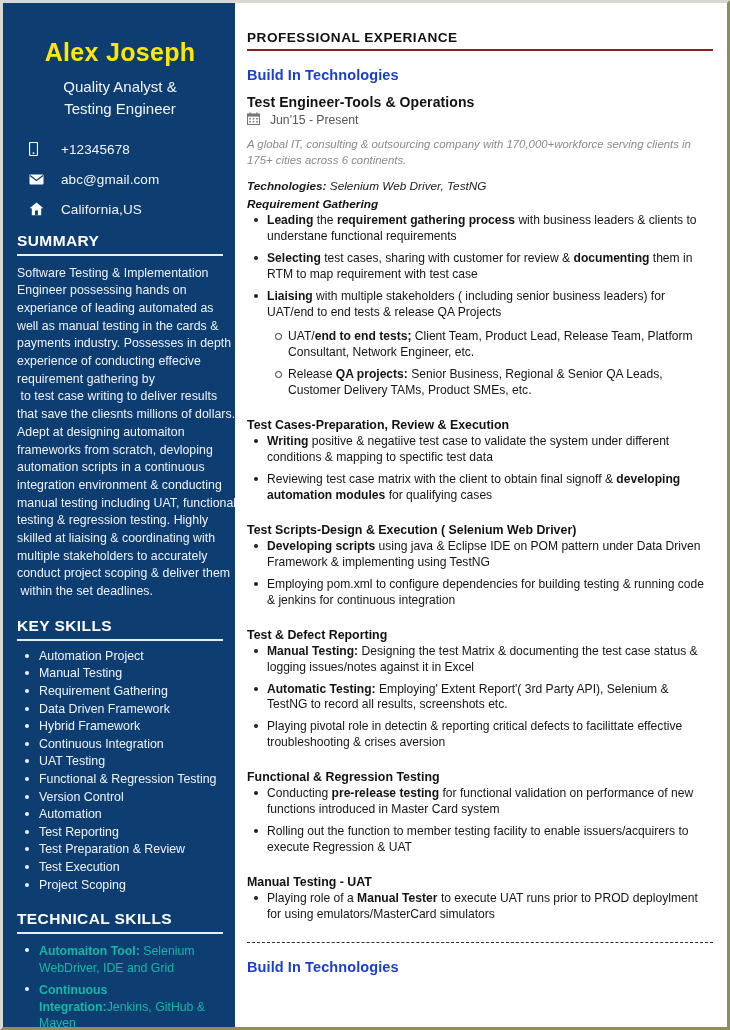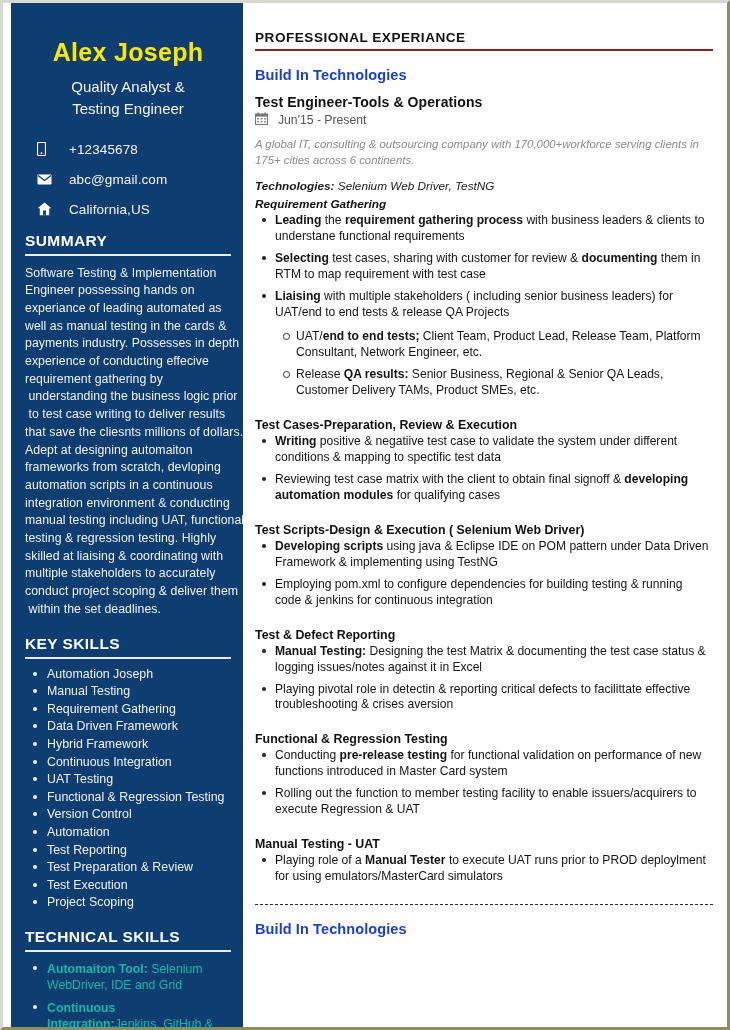--- a/index.html
+++ b/index.html
@@ -16,21 +16,20 @@
     position: relative;
     width: 730px;
     height: 1030px;
     background: #ffffff;
     border-top: 3px solid #d9d9d4;
     border-left: 3px solid #d9d9d4;
     border-right: 3px solid #8f8d5a;
     border-bottom: 3px solid #8f8d5a;
     display: flex;
     align-items: stretch;
-    padding-left: 8px;
   }
 
   
   .sidebar {
     width: 232px;
     flex: 0 0 232px;
     background: #0e3d72;
     color: #ffffff;
     padding: 0 0 6px 0;
     position: relative;
@@ -309,39 +308,38 @@
       <div class="side-head">SUMMARY</div>
       <div class="side-rule"></div>
       <div class="summary-text" id="summary-lines">
           <span class="ln">Software Testing &amp; Implementation</span>
           <span class="ln">Engineer possessing hands on</span>
           <span class="ln">experiance of leading automated as</span>
           <span class="ln">well as manual testing in the cards &amp;</span>
           <span class="ln">payments industry. Possesses in depth</span>
           <span class="ln">experience of conducting effecive</span>
           <span class="ln">requirement gathering by</span>
-          <span class="ln"> understanding the business logic prior</span>
           <span class="ln"> to test case writing to deliver results</span>
           <span class="ln">that save the cliesnts millions of dollars.</span>
           <span class="ln">Adept at designing automaiton</span>
           <span class="ln">frameworks from scratch, devloping</span>
           <span class="ln">automation scripts in a continuous</span>
           <span class="ln">integration environment &amp; conducting</span>
           <span class="ln">manual testing including UAT, functional</span>
           <span class="ln">testing &amp; regression testing. Highly</span>
           <span class="ln">skilled at liaising &amp; coordinating with</span>
           <span class="ln">multiple stakeholders to accurately</span>
           <span class="ln">conduct project scoping &amp; deliver them</span>
           <span class="ln"> within the set deadlines.</span>
         </div>
 
       <div class="side-head" style="margin-top:16px;">KEY SKILLS</div>
       <div class="side-rule"></div>
       <ul class="skill-list" id="key-skills">
-          <li>Automation Joseph</li>
+          <li>Automation Project</li>
           <li>Manual Testing</li>
           <li>Requirement Gathering</li>
           <li>Data Driven Framework</li>
           <li>Hybrid Framework</li>
           <li>Continuous Integration</li>
           <li>UAT Testing</li>
           <li>Functional &amp; Regression Testing</li>
           <li>Version Control</li>
           <li>Automation</li>
           <li>Test Reporting</li>
@@ -387,35 +385,36 @@
           <div class="blurb">A global IT, consulting &amp; outsourcing company with 170,000+workforce serving clients in 175+ cities across 6 continents.</div>
           <div class="techline"><b>Technologies:</b><span> Selenium Web Driver, TestNG</span></div>
           <div class="sub-italic">Requirement Gathering</div>
           <ul class="blist">
             <li><b>Leading</b><span> the </span><b>requirement gathering process</b><span> with business leaders &amp; clients to understane functional requirements</span></li>
             <li><b>Selecting</b><span> test cases, sharing with customer for review &amp; </span><b>documenting</b><span> them in RTM to map requirement with test case</span></li>
             <li><b>Liaising</b><span> with multiple stakeholders ( including senior business leaders) for UAT/end to end tests &amp; release QA Projects</span></li>
           </ul>
           <ul class="sublist">
             <li><span>UAT/</span><b>end to end tests;</b><span> Client Team, Product Lead, Release Team, Platform Consultant, Network Engineer, etc.</span></li>
-            <li><span>Release </span><b>QA results:</b><span> Senior Business, Regional &amp; Senior QA Leads, Customer Delivery TAMs, Product SMEs, etc.</span></li>
+            <li><span>Release </span><b>QA projects:</b><span> Senior Business, Regional &amp; Senior QA Leads, Customer Delivery TAMs, Product SMEs, etc.</span></li>
           </ul>
           <div class="sub-bold">Test Cases-Preparation, Review &amp; Execution</div>
           <ul class="blist">
             <li><b>Writing</b><span> positive &amp; negatiive test case to validate the system under different conditions &amp; mapping to spectific test data</span></li>
             <li><span>Reviewing test case matrix with the client to obtain final signoff &amp; </span><b>developing automation modules </b><span>for qualifying cases</span></li>
           </ul>
           <div class="sub-bold">Test Scripts-Design &amp; Execution ( Selenium Web Driver)</div>
           <ul class="blist">
             <li><b>Developing scripts</b><span> using java &amp; Eclipse IDE on POM pattern under Data Driven Framework &amp; implementing using TestNG</span></li>
             <li><span>Employing pom.xml to configure dependencies for building testing &amp; running code &amp; jenkins for continuous integration</span></li>
           </ul>
           <div class="sub-bold">Test &amp; Defect Reporting</div>
           <ul class="blist">
             <li><b> Manual Testing:</b><span> Designing the test Matrix &amp; documenting the test case status &amp; logging issues/notes against it in Excel</span></li>
+            <li><b>Automatic Testing:</b><span> Employing' Extent Report'( 3rd Party API), Selenium &amp; TestNG to record all results, screenshots etc.</span></li>
             <li><span>Playing pivotal role in detectin &amp; reporting critical defects to facilittate effective troubleshooting &amp; crises aversion</span></li>
           </ul>
           <div class="sub-bold">Functional &amp; Regression Testing</div>
           <ul class="blist">
             <li><span>Conducting </span><b>pre-release testing</b><span> for functional validation on performance of new functions introduced in Master Card system</span></li>
             <li><span>Rolling out the function to member testing facility to enable issuers/acquirers to execute Regression &amp; UAT</span></li>
           </ul>
           <div class="sub-bold">Manual Testing - UAT</div>
           <ul class="blist">
             <li><span>Playing role of a </span><b>Manual Tester</b><span> to execute UAT runs prior to PROD deploylment for using emulators/MasterCard simulators</span></li>

